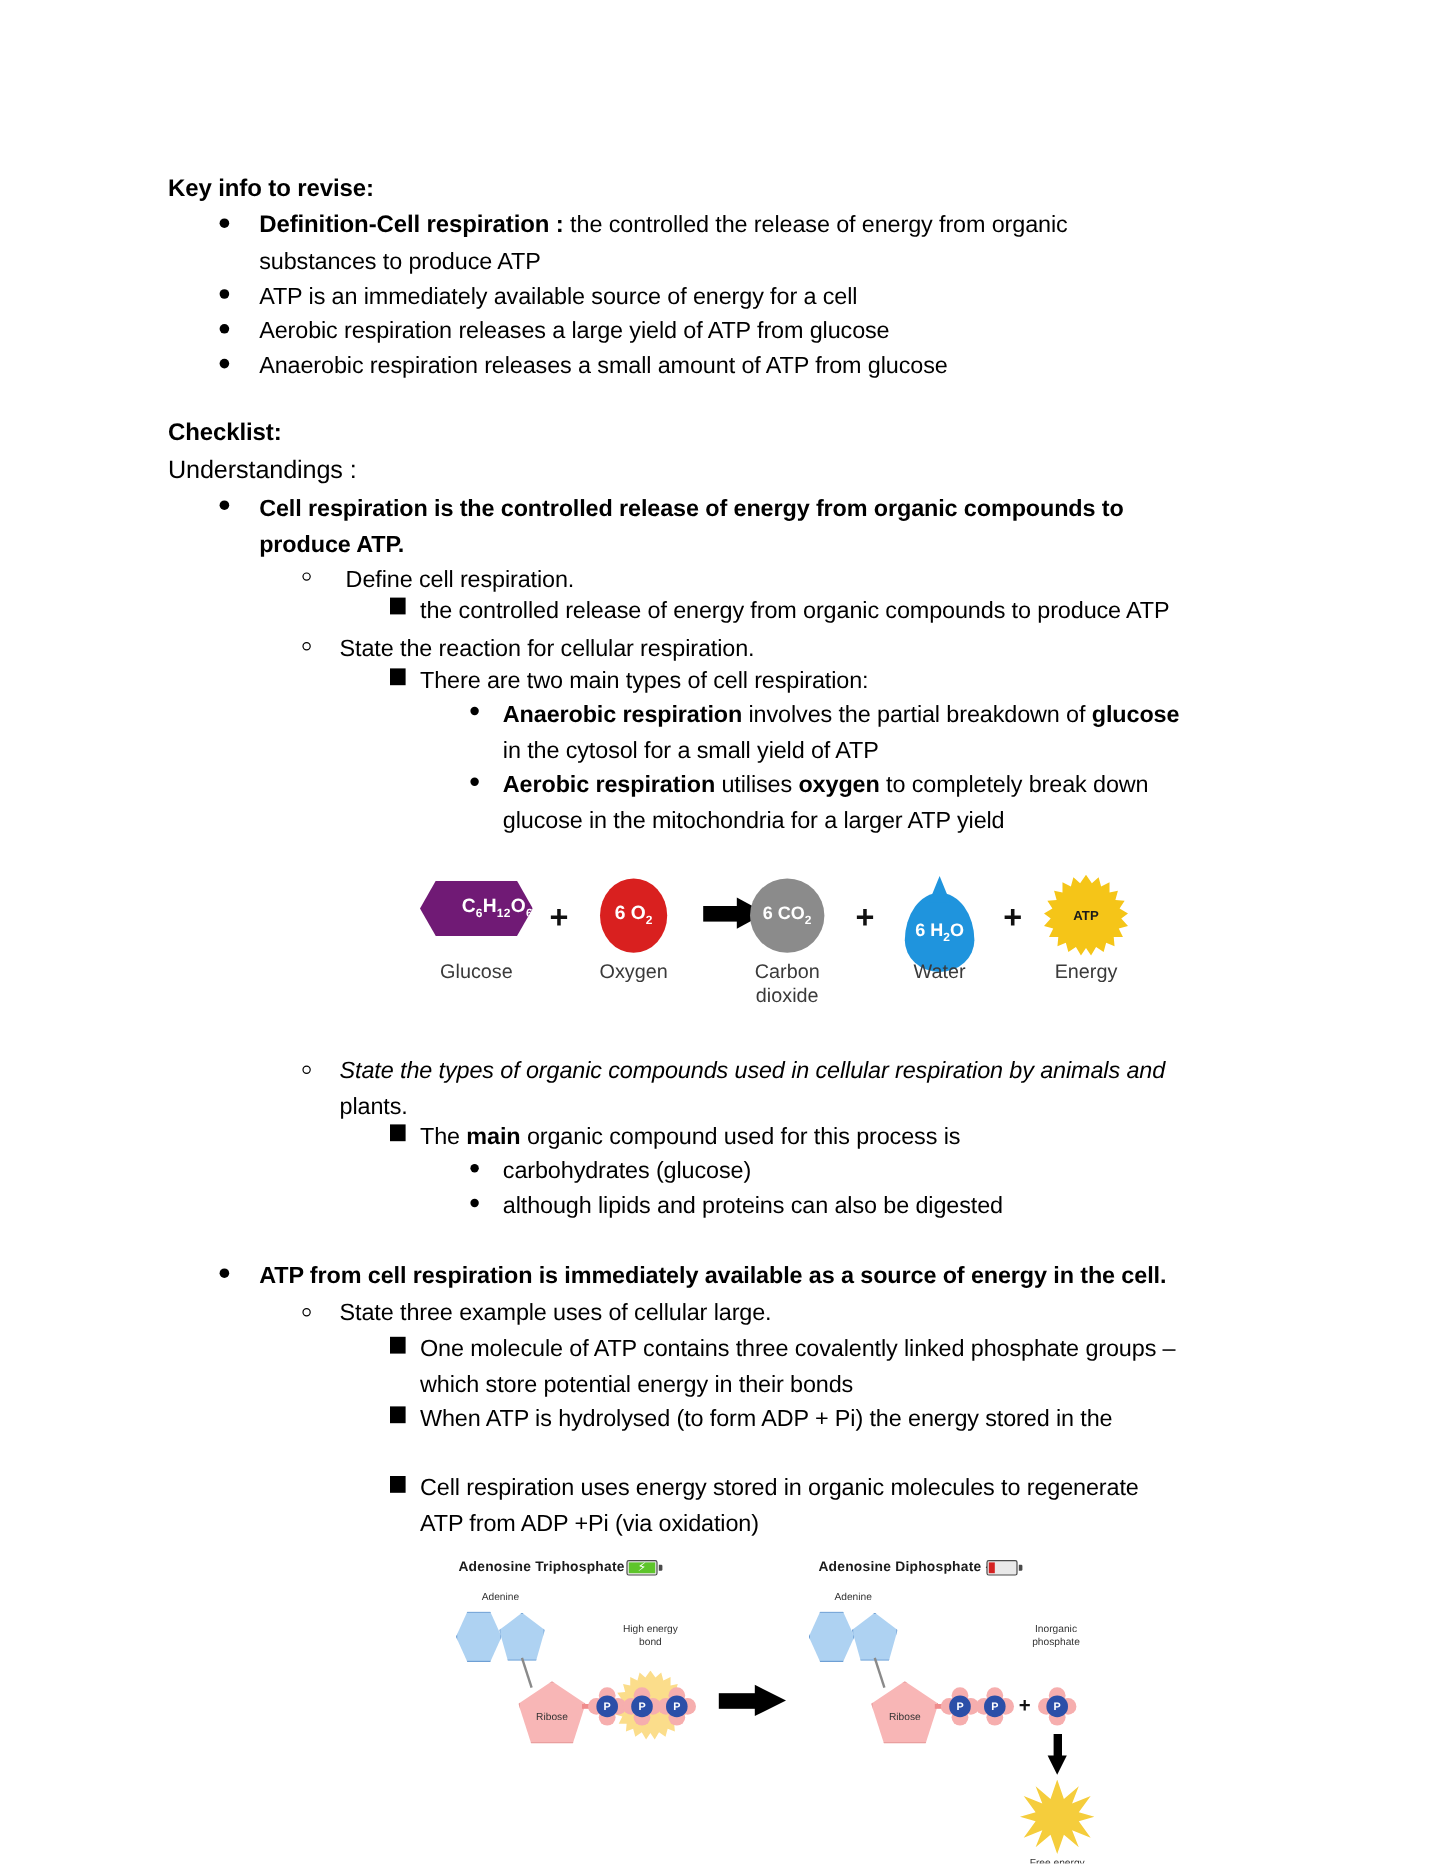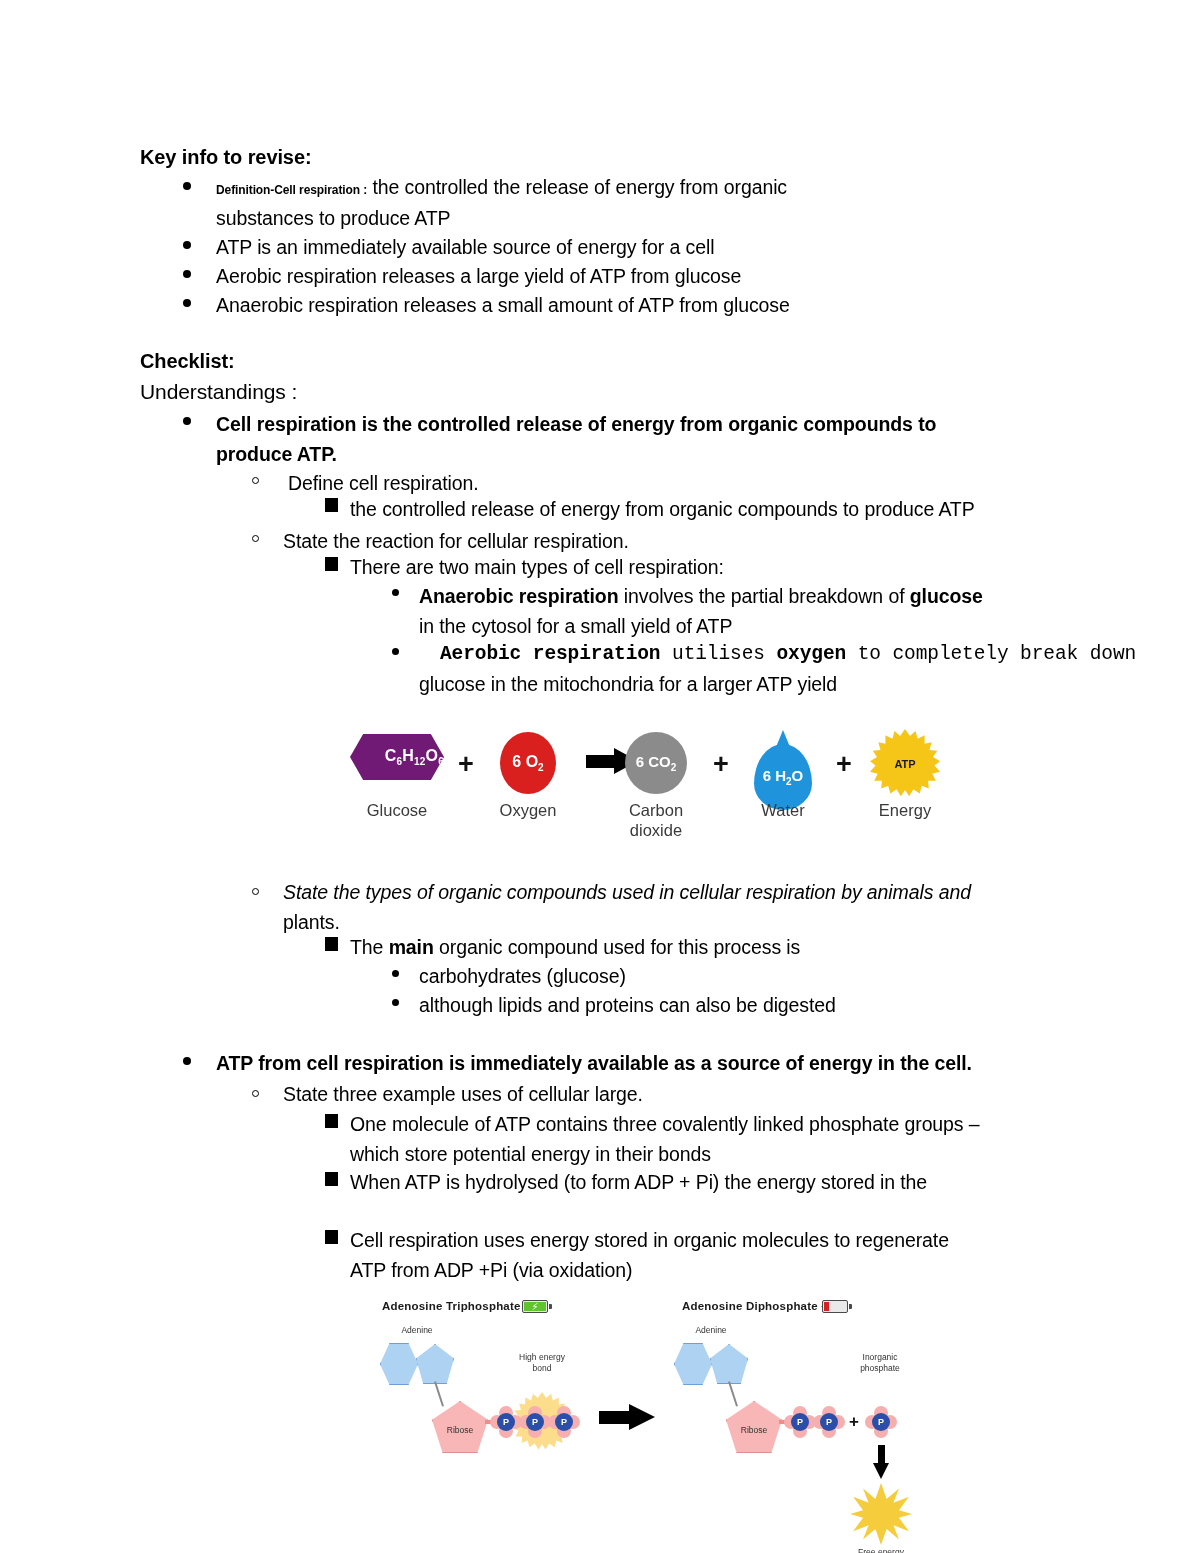--- a/index.html
+++ b/index.html
@@ -190,21 +190,21 @@
   }
 </style>
 </head>
 <body>
 
 <div class="page">
 
   <div class="line heading" style="left:140px;top:142px;">Key info to revise:</div>
 
   <div class="bul bul-disc" style="left:183px;top:182px;"></div>
-  <div class="line" style="left:216px;top:172px;width:860px;"><span class="heading" style="font-size:12px;">Definition-Cell respiration :</span><span> the controlled the release of energy from organic</span></div>
+  <div class="line" style="left:216px;top:172px;width:860px;"><span class="heading" style="font-size:20px;">Definition-Cell respiration :</span><span> the controlled the release of energy from organic</span></div>
   <div class="line" style="left:216px;top:203px;">substances to produce ATP</div>
 
   <div class="bul bul-disc" style="left:183px;top:241px;"></div>
   <div class="line" style="left:216px;top:232px;">ATP is an immediately available source of energy for a cell</div>
 
   <div class="bul bul-disc" style="left:183px;top:270px;"></div>
   <div class="line" style="left:216px;top:261px;">Aerobic respiration releases a large yield of ATP from glucose</div>
 
   <div class="bul bul-disc" style="left:183px;top:299px;"></div>
   <div class="line" style="left:216px;top:290px;">Anaerobic respiration releases a small amount of ATP from glucose</div>
@@ -226,21 +226,21 @@
   <div class="line" style="left:283px;top:526px;">State the reaction for cellular respiration.</div>
 
   <div class="bul bul-square" style="left:325px;top:557px;"></div>
   <div class="line" style="left:350px;top:552px;">There are two main types of cell respiration:</div>
 
   <div class="bul bul-disc-sm" style="left:392px;top:589px;"></div>
   <div class="line" style="left:419px;top:581px;"><span class="b">Anaerobic respiration</span><span> involves the partial breakdown of </span><span class="b">glucose</span></div>
   <div class="line" style="left:419px;top:611px;">in the cytosol for a small yield of ATP</div>
 
   <div class="bul bul-disc-sm" style="left:392px;top:648px;"></div>
-  <div class="line" style="left:440px;top:639px;font-family:Liberation Mono, monospace;"><span class="b">Aerobic respiration</span><span> utilises </span><span class="b">oxygen</span><span> to completely break down</span></div>
+  <div class="line" style="left:419px;top:639px;"><span class="b">Aerobic respiration</span><span> utilises </span><span class="b">oxygen</span><span> to completely break down</span></div>
   <div class="line" style="left:419px;top:669px;">glucose in the mitochondria for a larger ATP yield</div>
 
   <div id="equation">
 
     <div class="eq-item" style="left:20px;top:12px;">
       <div class="hexagon">
         <span>C<sub>6</sub>H<sub>12</sub>O<sub>6</sub></span>
       </div>
     </div>
     <div class="eq-cap" style="left:7px;top:78px;">Glucose</div>

